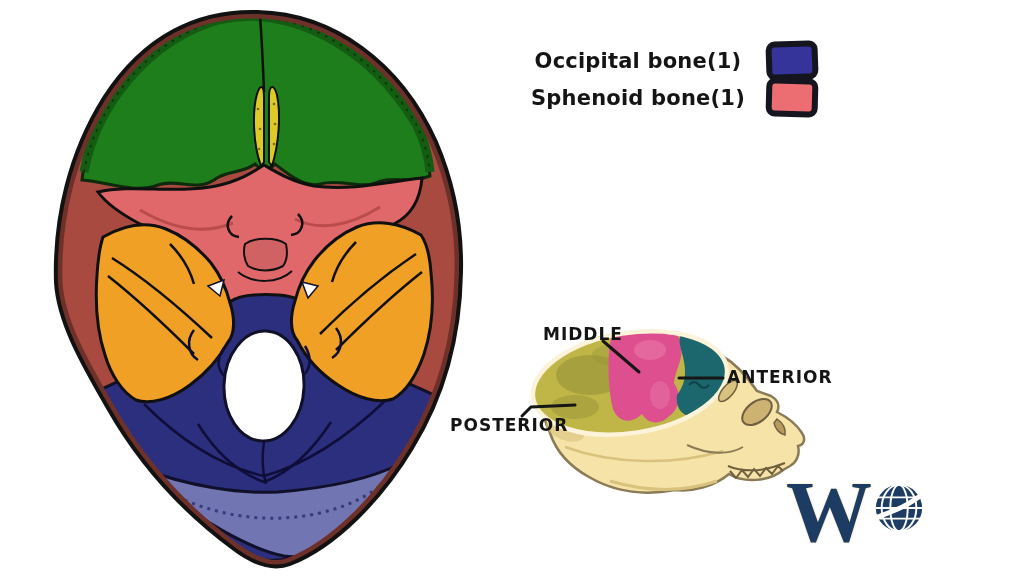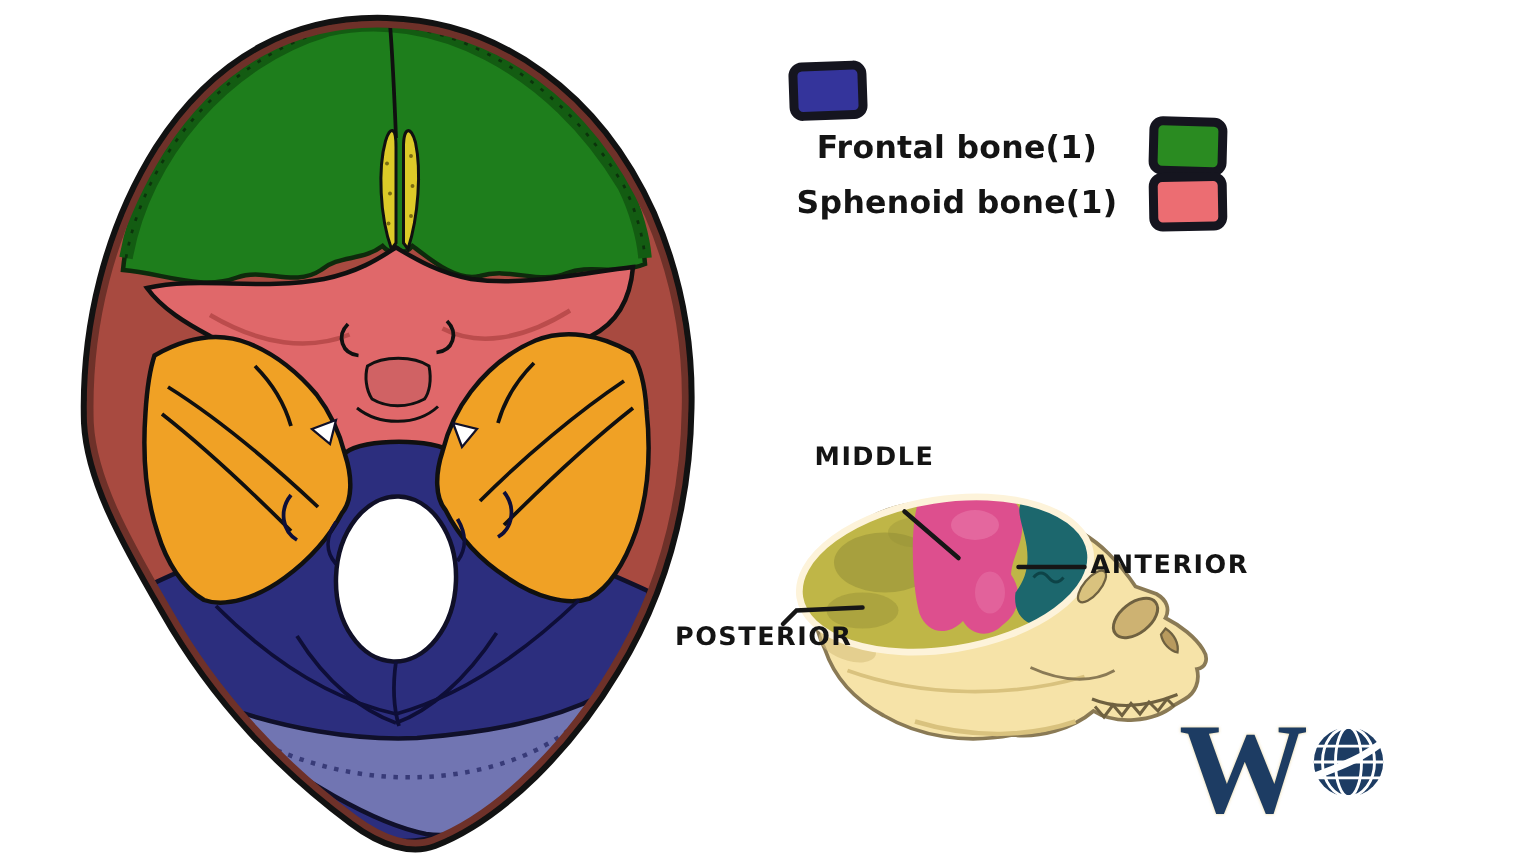--- a/index.html
+++ b/index.html
@@ -24,21 +24,21 @@
   .legend-row:nth-child(3) .legend-swatch{transform:rotate(-1deg);}
   .legend-row:nth-child(4) .legend-swatch{transform:rotate(1deg);}
   .legend-row:nth-child(5) .legend-swatch{transform:rotate(-2deg);}
   .legend-row:nth-child(6) .legend-swatch{transform:rotate(2deg);}
   
   .fossa-figure{position:absolute;left:425px;top:295px;width:430px;height:215px;}
   .fossa-figure svg{position:absolute;left:0;top:0;}
   .fossa-label{
     position:absolute;font-weight:bold;font-size:17px;color:#141414;letter-spacing:1px;
   }
-  .fossa-label.middle{left:118px;top:0;text-align:right;}
+  .fossa-label.middle{left:118px;top:29px;text-align:right;}
   .fossa-label.anterior{left:302px;top:72px;}
   .fossa-label.posterior{left:8px;top:120px;margin-left:17px;}
   
   .logo{position:absolute;left:700px;top:480px;width:314px;text-align:center;}
   .logo-word{display:flex;justify-content:center;align-items:center;height:64px;}
   .logo-word span{
     font-family:"Liberation Serif","DejaVu Serif",serif;font-weight:bold;
     font-size:86px;line-height:62px;letter-spacing:-4px;
     text-shadow:0 0 2px rgba(206,170,60,.55);
   }
@@ -119,25 +119,22 @@
 
       <path d="M 210,8 C 285,10 352,58 388,138 C 406,180 414,224 413,268 C 412,332 396,392 364,444 C 334,494 288,542 242,560 C 226,566 206,560 186,545 C 140,511 94,464 60,404 C 32,356 10,316 8,278 C 6,214 22,148 56,94 C 96,32 150,6 210,8 Z" fill="none" stroke-width="13" stroke="#6e3129"></path>
       <path d="M 210,8 C 285,10 352,58 388,138 C 406,180 414,224 413,268 C 412,332 396,392 364,444 C 334,494 288,542 242,560 C 226,566 206,560 186,545 C 140,511 94,464 60,404 C 32,356 10,316 8,278 C 6,214 22,148 56,94 C 96,32 150,6 210,8 Z" fill="none" stroke="#3a1a15" stroke-width="3.5" stroke-dasharray="2,7"></path>
     </g>
 
     <path d="M 210,8 C 285,10 352,58 388,138 C 406,180 414,224 413,268 C 412,332 396,392 364,444 C 334,494 288,542 242,560 C 226,566 206,560 186,545 C 140,511 94,464 60,404 C 32,356 10,316 8,278 C 6,214 22,148 56,94 C 96,32 150,6 210,8 Z" fill="none" stroke="#121212" stroke-width="4"></path>
   </svg>
 
   <div class="legend">
     <div class="legend-row">
+      <span class="legend-label">Occipital bone(1)</span>
       <span class="legend-swatch" style="background-color: rgb(52, 52, 155);"></span>
-    </div>
-    <div class="legend-row">
-      <span class="legend-label">Frontal bone(1)</span>
-      <span class="legend-swatch" style="background-color: rgb(42, 139, 33);"></span>
     </div>
     <div class="legend-row">
       <span class="legend-label">Sphenoid bone(1)</span>
       <span class="legend-swatch" style="background-color: rgb(236, 109, 114);"></span>
     </div>
   </div>
 
   <div class="fossa-figure">
     <svg width="430" height="215" viewBox="0 0 430 215">
       <defs>

